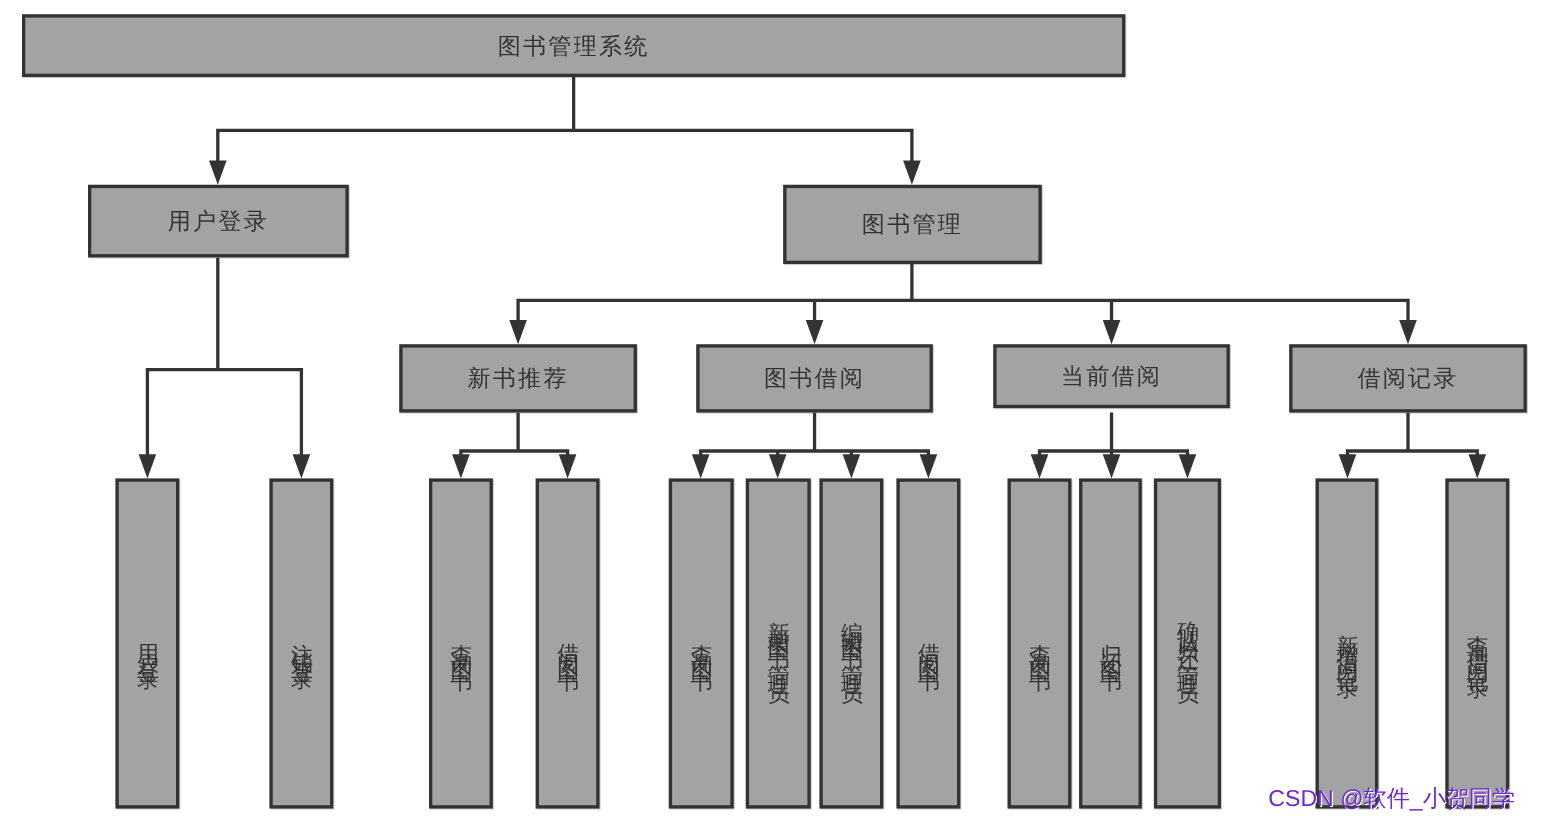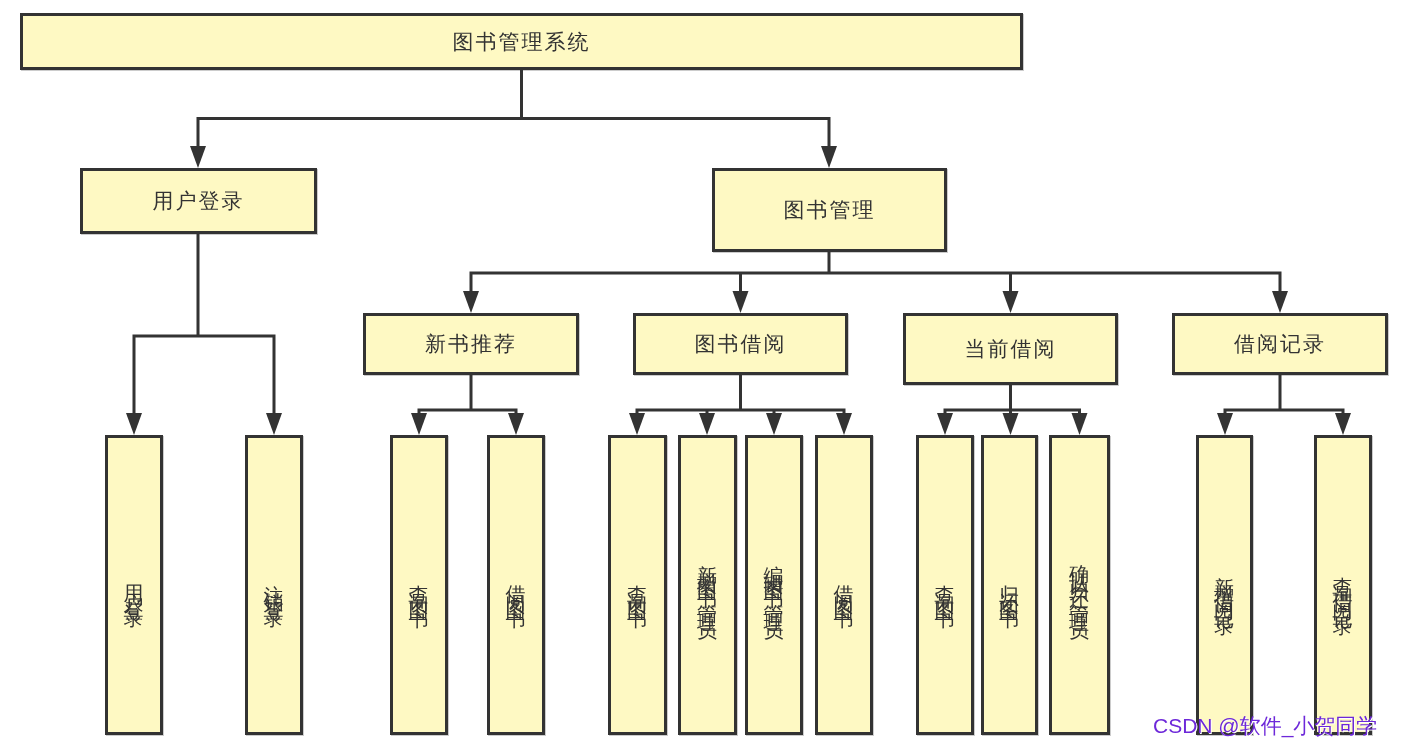--- a/index.html
+++ b/index.html
@@ -19,21 +19,21 @@
     position: absolute;
     left: 0; top: 0;
     width: 1405px;
     height: 747px;
     z-index: 1;
   }
   .node {
     position: absolute;
     box-sizing: border-box;
     border: 3px solid #333333;
-    background: #fef9c3;
+    background: #a3a3a3;
     display: flex;
     align-items: center;
     justify-content: center;
     color: #333333;
     z-index: 2;
     box-shadow: 1px 1px 0 rgba(51,51,51,0.25);
   }
   .node.h {
     font-size: 21px;
     letter-spacing: 2px;
@@ -107,31 +107,31 @@
     </g>
   </svg>
 
   <div class="node h" style="left:20px; top:13px; width:1003px; height:57px;">
     <span>图书管理系统</span>
   </div>
 
   <div class="node h" style="left:80px; top:168px; width:237px; height:66px;">
     <span>用户登录</span>
   </div>
-  <div class="node h" style="left:712px; top:168px; width:235px; height:84px;">
+  <div class="node h" style="left:712px; top:168px; width:235px; height:72px;">
     <span>图书管理</span>
   </div>
 
   <div class="node h" style="left:633px; top:313px; width:215px; height:62px;">
     <span>图书借阅</span>
   </div>
   <div class="node h" style="left:363px; top:313px; width:216px; height:62px;">
     <span>新书推荐</span>
   </div>
-  <div class="node h" style="left:903px; top:313px; width:215px; height:72px;">
+  <div class="node h" style="left:903px; top:313px; width:215px; height:58px;">
     <span>当前借阅</span>
   </div>
   <div class="node h" style="left:1172px; top:313px; width:216px; height:62px;">
     <span>借阅记录</span>
   </div>
 
   <div class="node leaf" style="left:105px;">
     <span class="vtext">用户登录</span>
   </div>
   <div class="node leaf" style="left:245px;">

